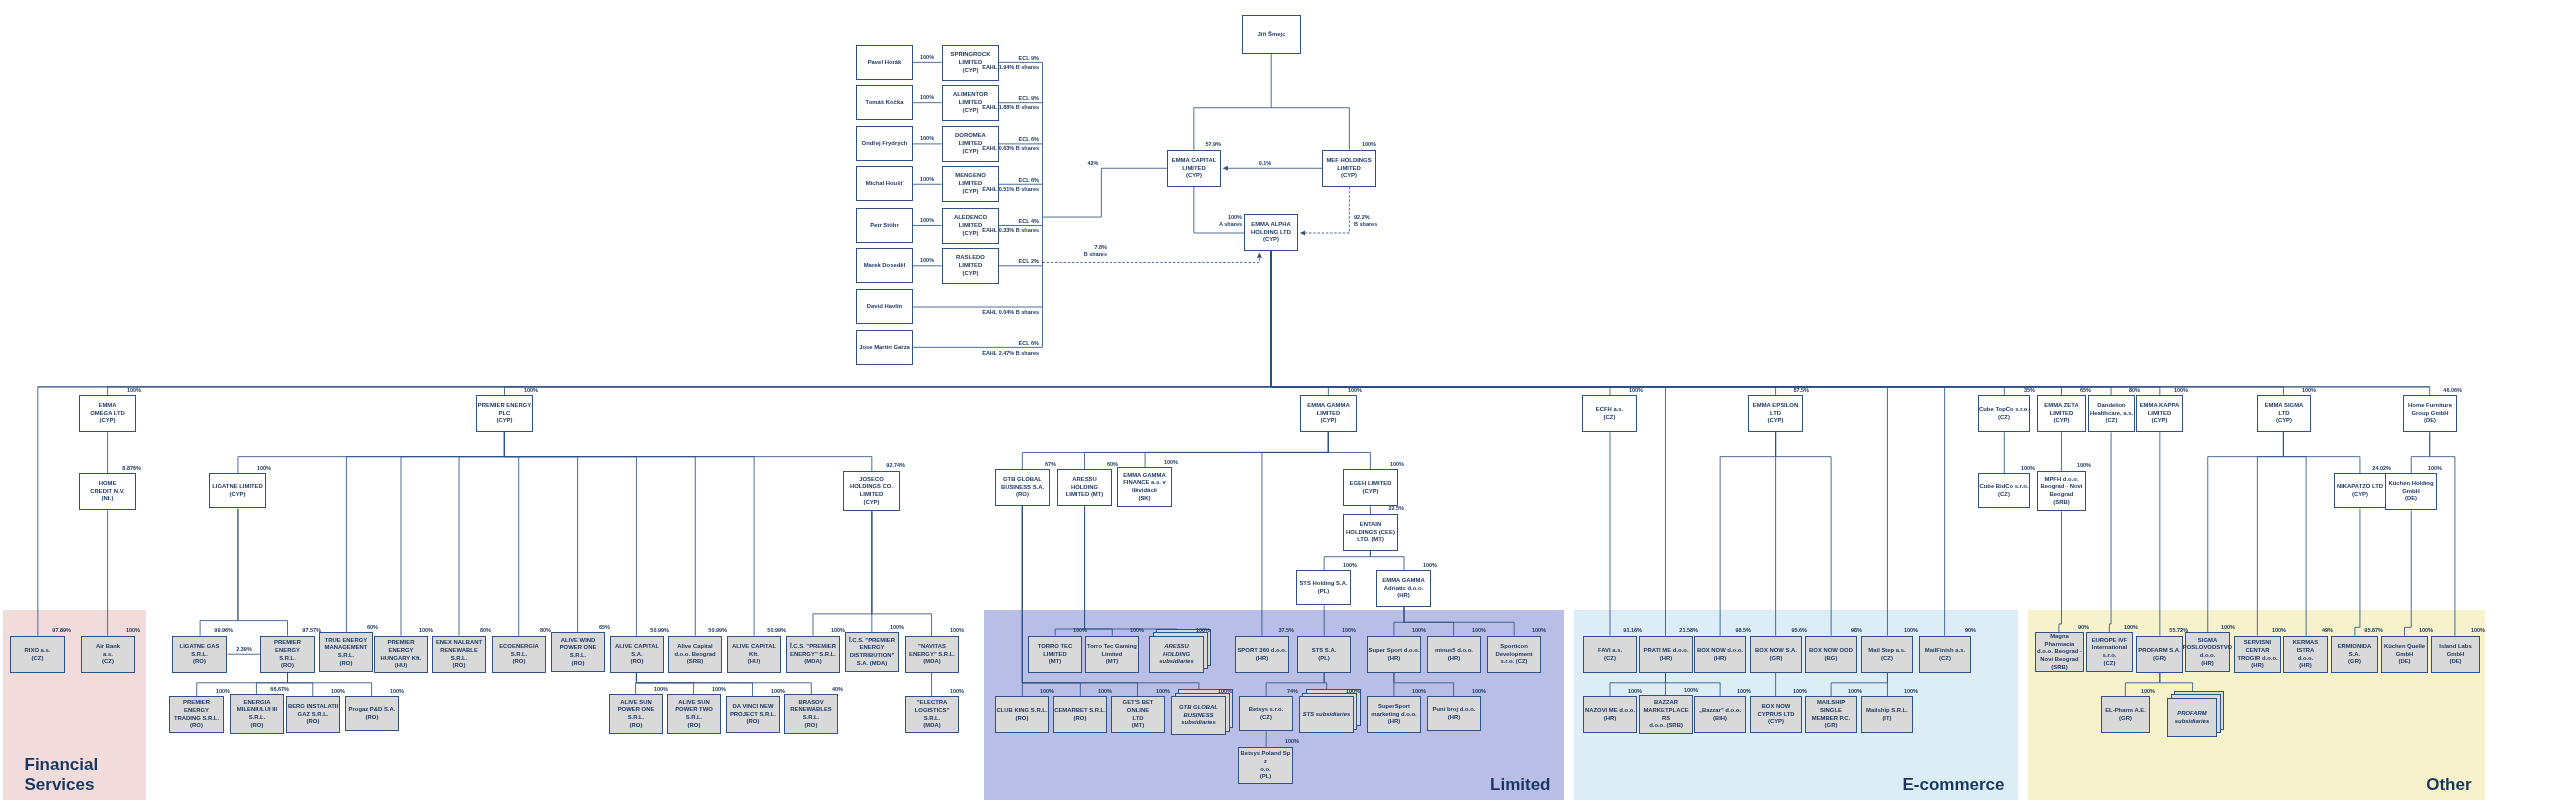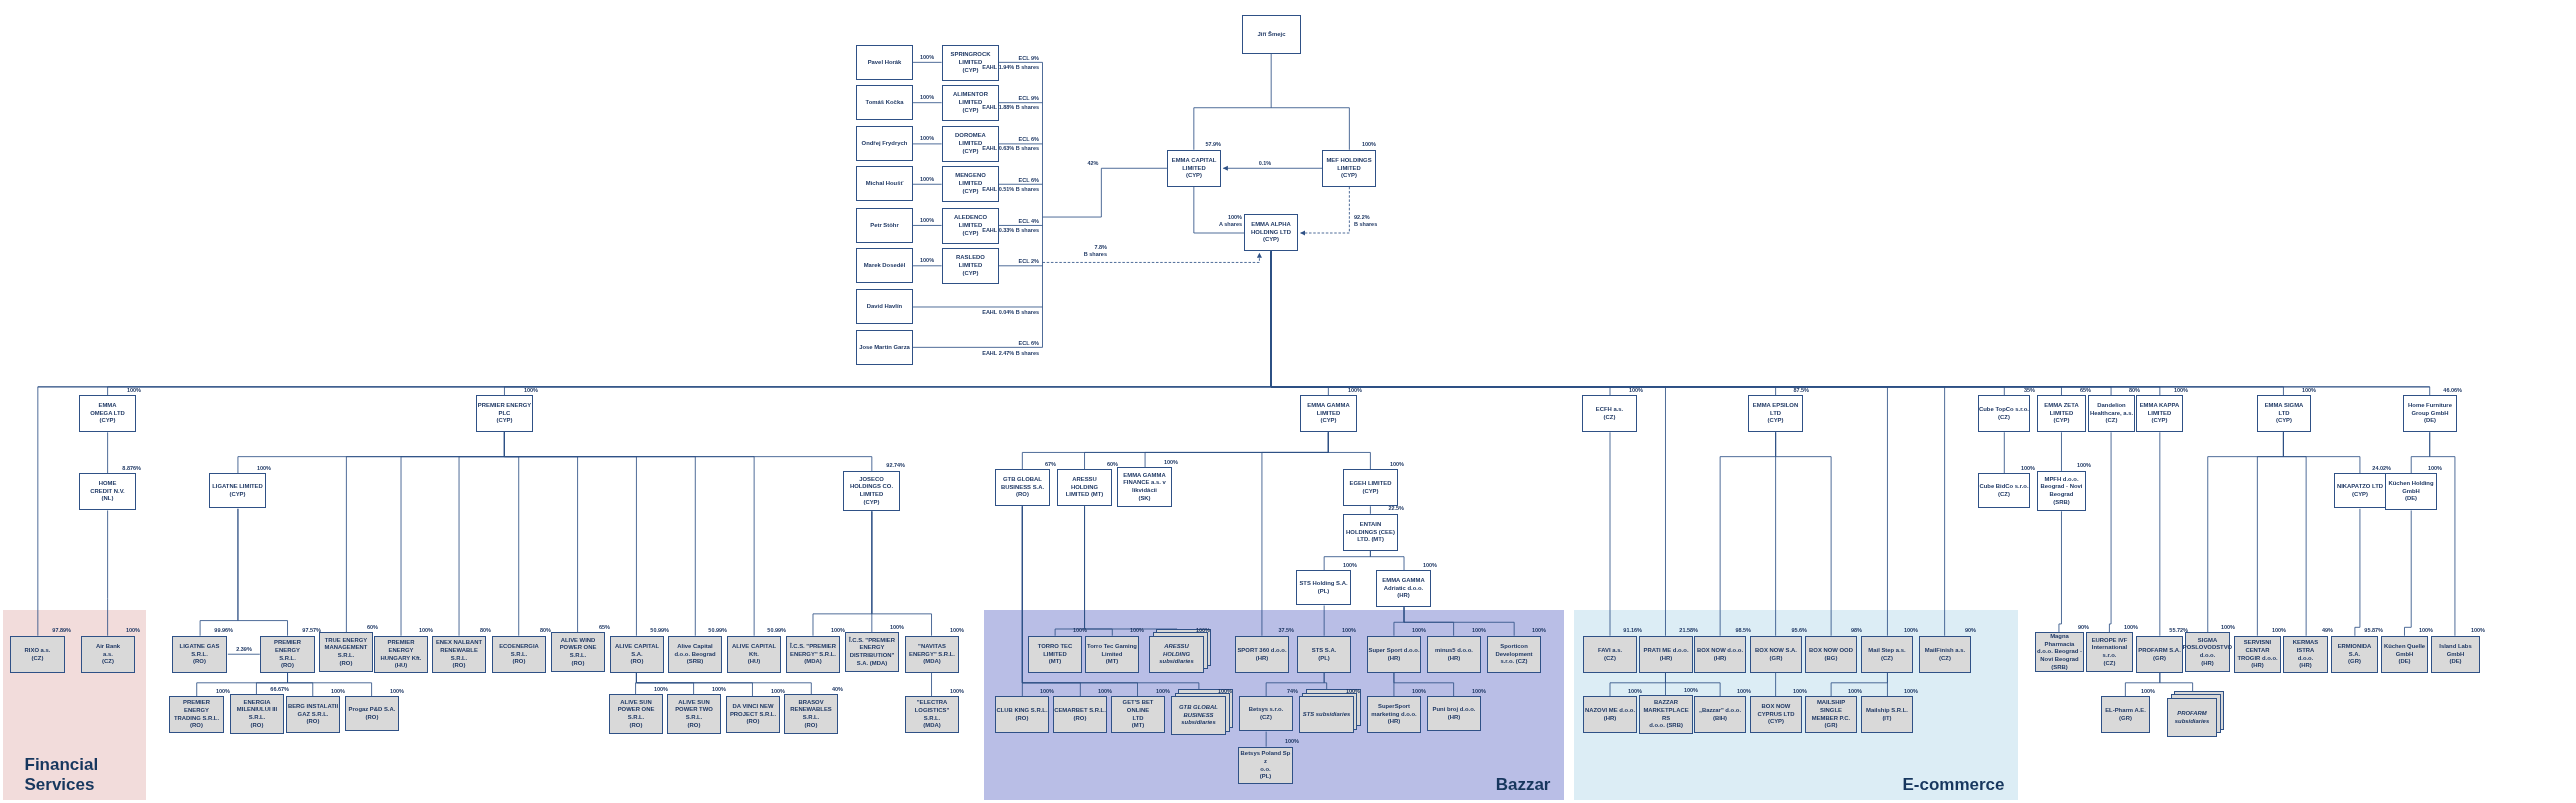--- a/index.html
+++ b/index.html
@@ -21,24 +21,27 @@
        white-space:pre-line;line-height:1.2;z-index:4;}
 </style>
 </head>
 <body>
 
 <div id="chart">
     <div class="panel" style="left: 2.5px; top: 610px; width: 143px; height: 190px; background: rgb(242, 220, 219);">
       <div class="sec left">Financial Services</div>
     </div>
     <div class="panel" style="left: 984px; top: 610px; width: 580px; height: 190px; background: rgb(185, 190, 230);">
-      <div class="sec right">Bazzar</div>
+      <div class="sec right">Limited</div>
     </div>
     <div class="panel" style="left: 1574px; top: 610px; width: 444px; height: 190px; background: rgb(220, 237, 245);">
       <div class="sec right">E-commerce</div>
+    </div>
+    <div class="panel" style="left: 2028px; top: 610px; width: 457px; height: 190px; background: rgb(246, 242, 203);">
+      <div class="sec right">Other</div>
     </div>
     <svg width="2576" height="804" class="wires" viewBox="0 0 3064 956">
       <defs>
         <marker id="arw" markerWidth="7" markerHeight="7" refX="5.5" refY="3" orient="auto">
 <path d="M0,0 L6,3 L0,6 z" fill="#2f5186"></path>
         </marker>
       </defs>
       <path d="M1512,299 L1512,460 L128,460 L128,470" fill="none" stroke="#2f5186" stroke-width="1"></path>
       <path d="M1512,299 L1512,460 L600,460 L600,470" fill="none" stroke="#2f5186" stroke-width="1"></path>
       <path d="M1512,299 L1512,460 L1580,460 L1580,470" fill="none" stroke="#2f5186" stroke-width="1"></path>

